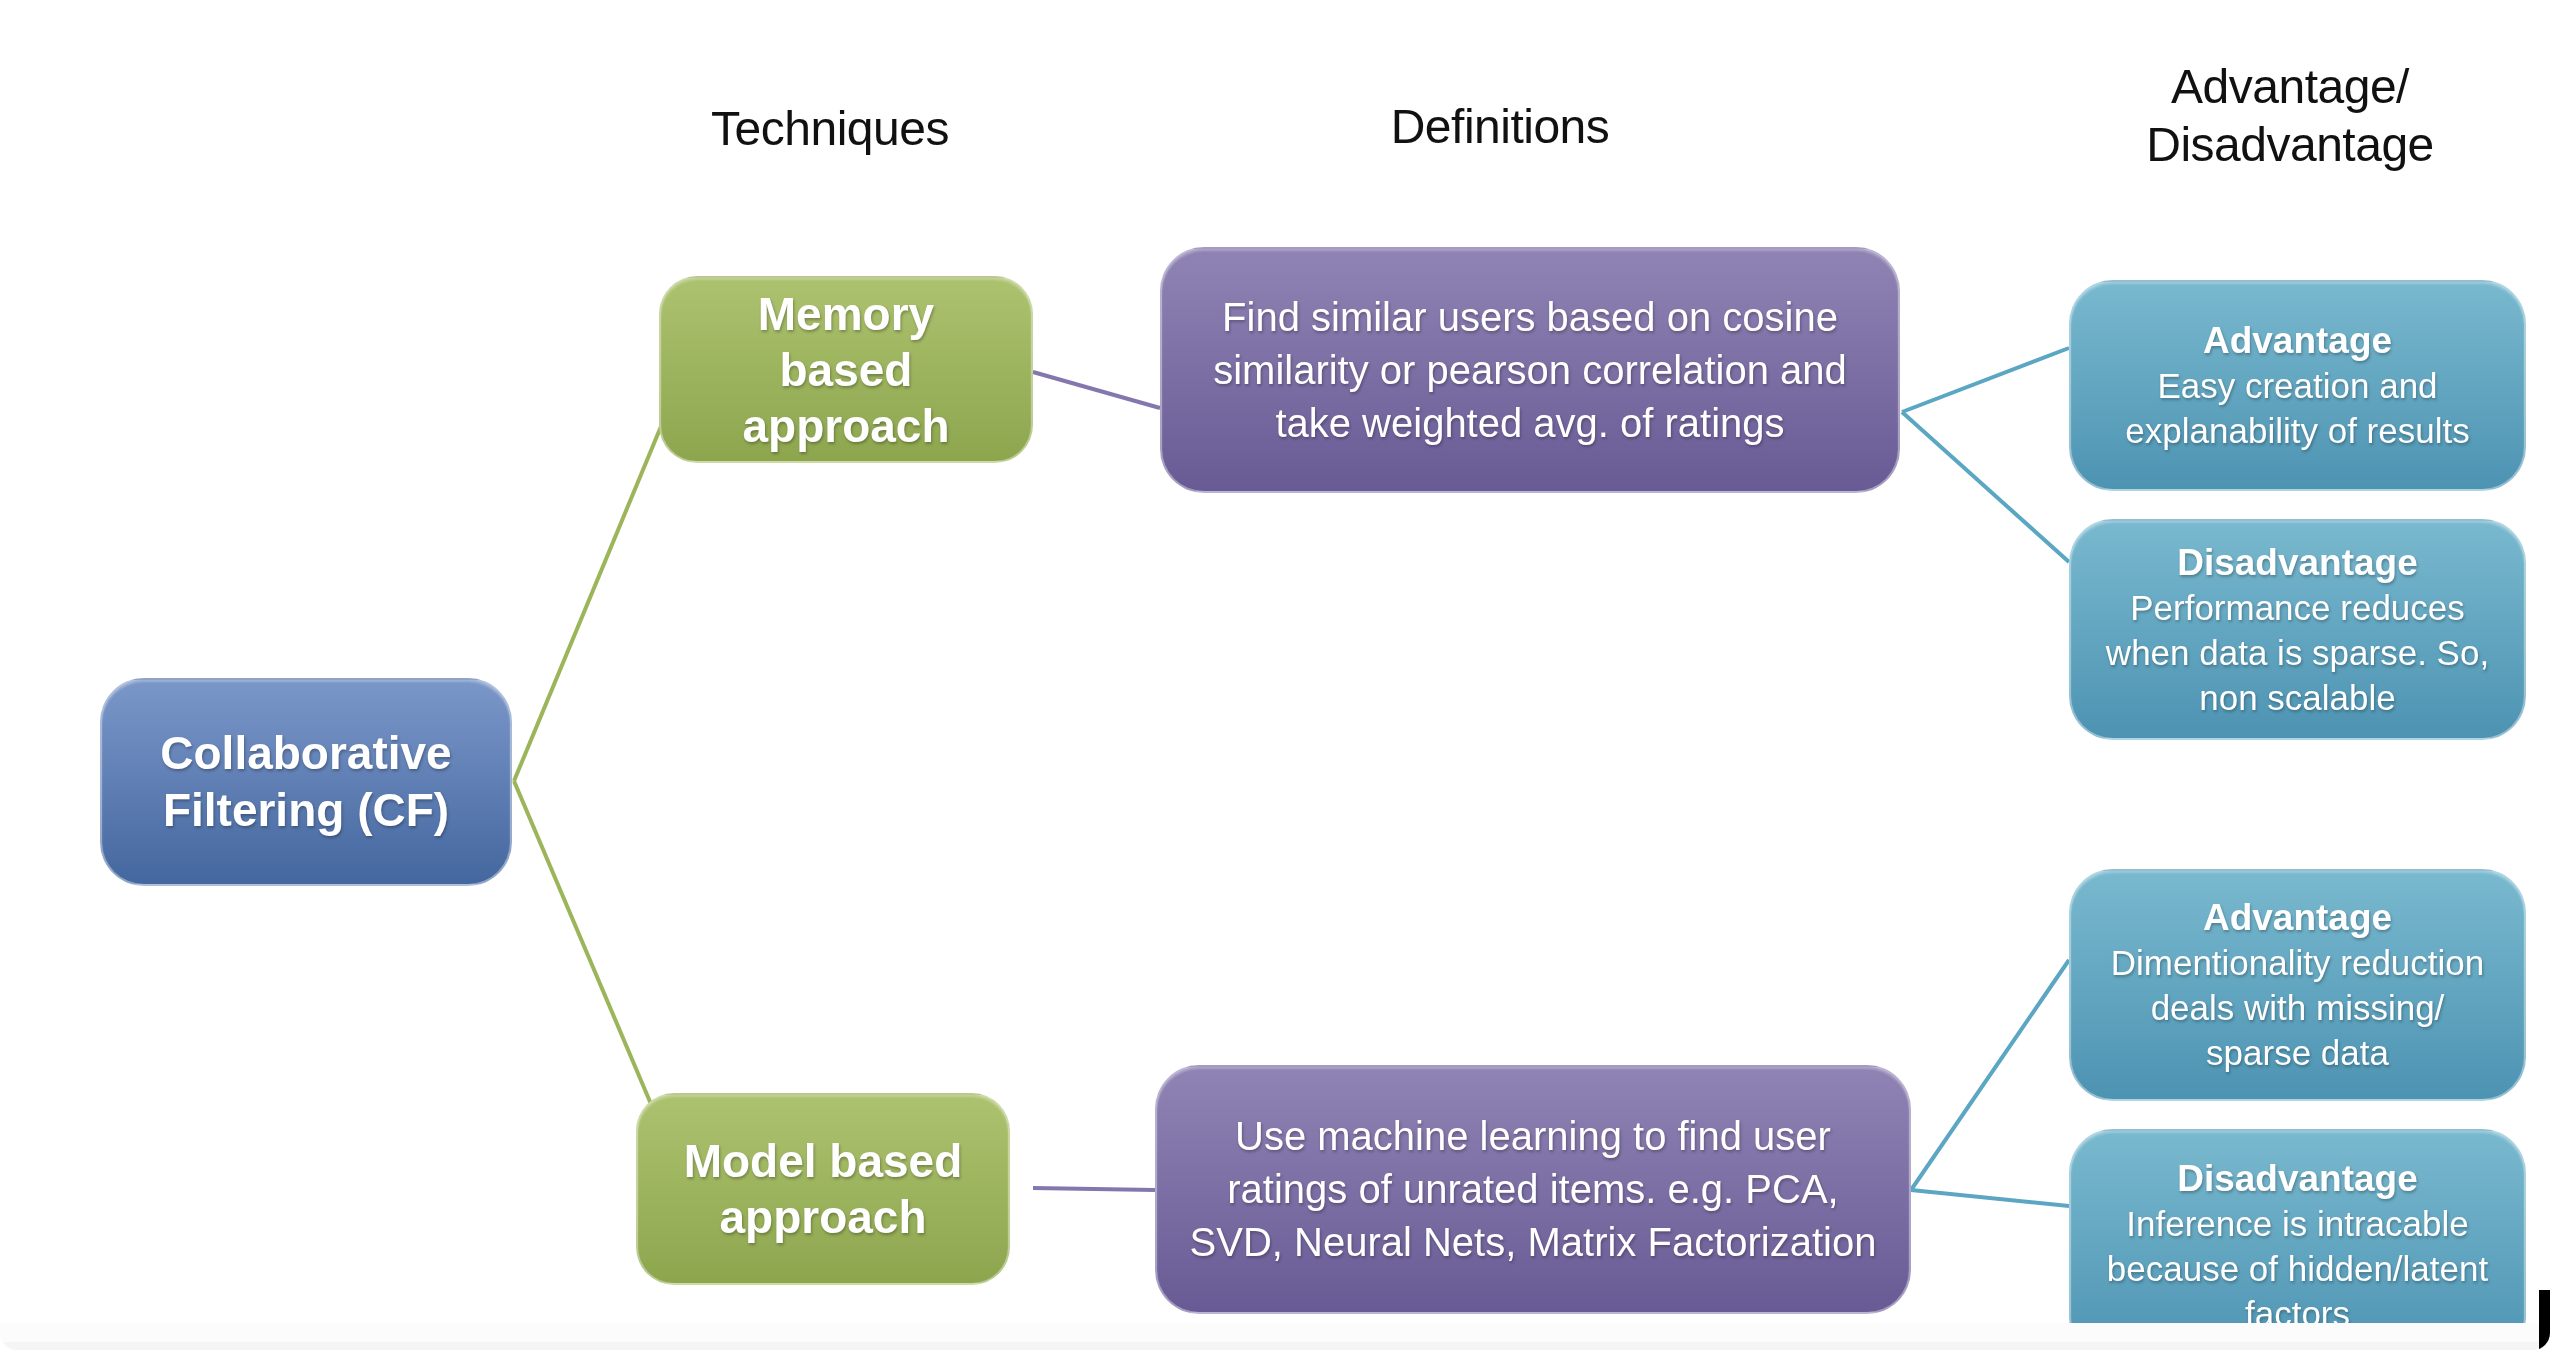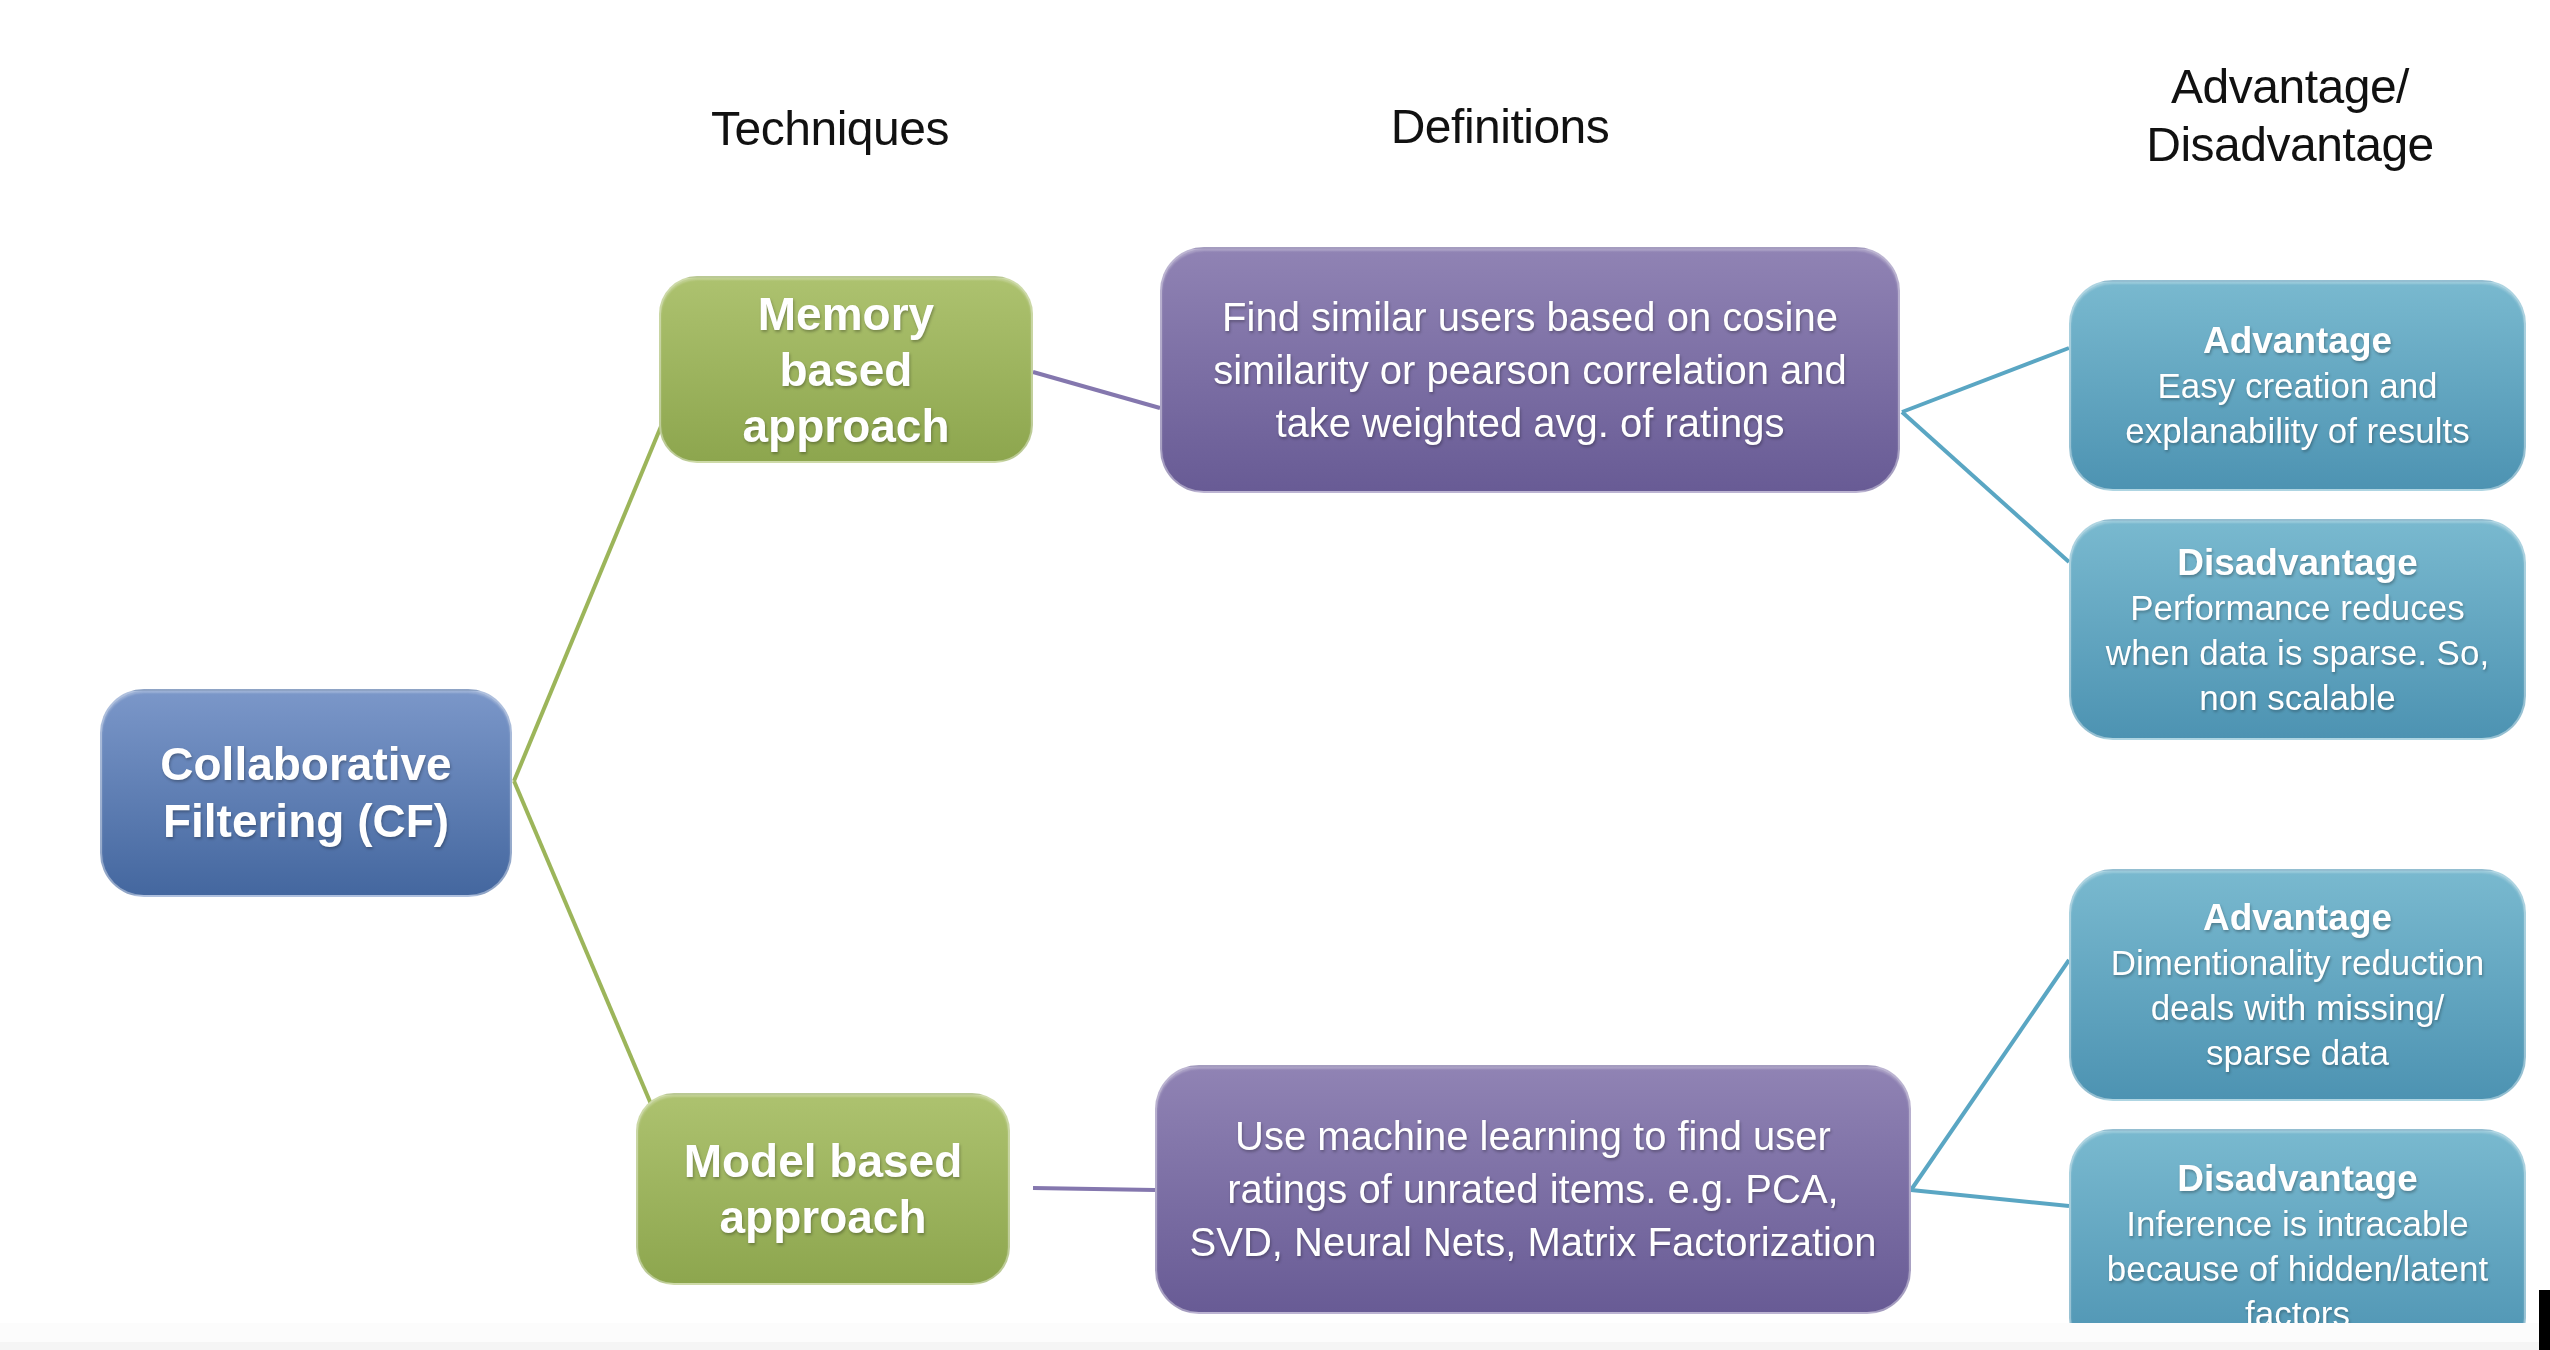--- a/index.html
+++ b/index.html
@@ -3,20 +3,21 @@
 <meta charset="utf-8">
 <style>
   html, body { margin: 0; padding: 0; background: #ffffff; }
   .canvas {
     position: relative;
     width: 2550px;
     height: 1350px;
     background: var(--background, #fff);
     overflow: hidden;
     font-family: "Liberation Sans", "DejaVu Sans", sans-serif;
+    border-radius: 17px;
   }
 
   
   .col-header {
     position: absolute;
     color: var(--header-text, #111);
     font-size: 48px;
     line-height: 58px;
     text-align: center;
     letter-spacing: -0.5px;
@@ -41,21 +42,21 @@
     justify-content: center;
     text-align: center;
     color: var(--box-text, #fff);
     text-shadow: 1px 2px 3px rgba(0,0,0,0.28);
     border-radius: 44px;
     border: 2px solid rgba(255,255,255,0.40);
     box-shadow: inset 0 2px 2px rgba(255,255,255,0.25);
   }
   .node-root {
     background: linear-gradient(to bottom, var(--root-top, #7b97c9), var(--root-bottom, #44679f));
-    font-size: 46px; font-weight: bold; line-height: 57px; margin-top: 11px;
+    font-size: 46px; font-weight: bold; line-height: 57px;
   }
   .node-technique {
     background: linear-gradient(to bottom, var(--technique-top, #adc26f), var(--technique-bottom, #8da64e));
     font-size: 46px; line-height: 56px; border-radius: 38px; font-weight: bold;
   }
   .node-definition {
     background: linear-gradient(to bottom, var(--definition-top, #9083b4), var(--definition-bottom, #685b95));
     font-size: 40px; line-height: 53px;
   }
   .node-outcome {

